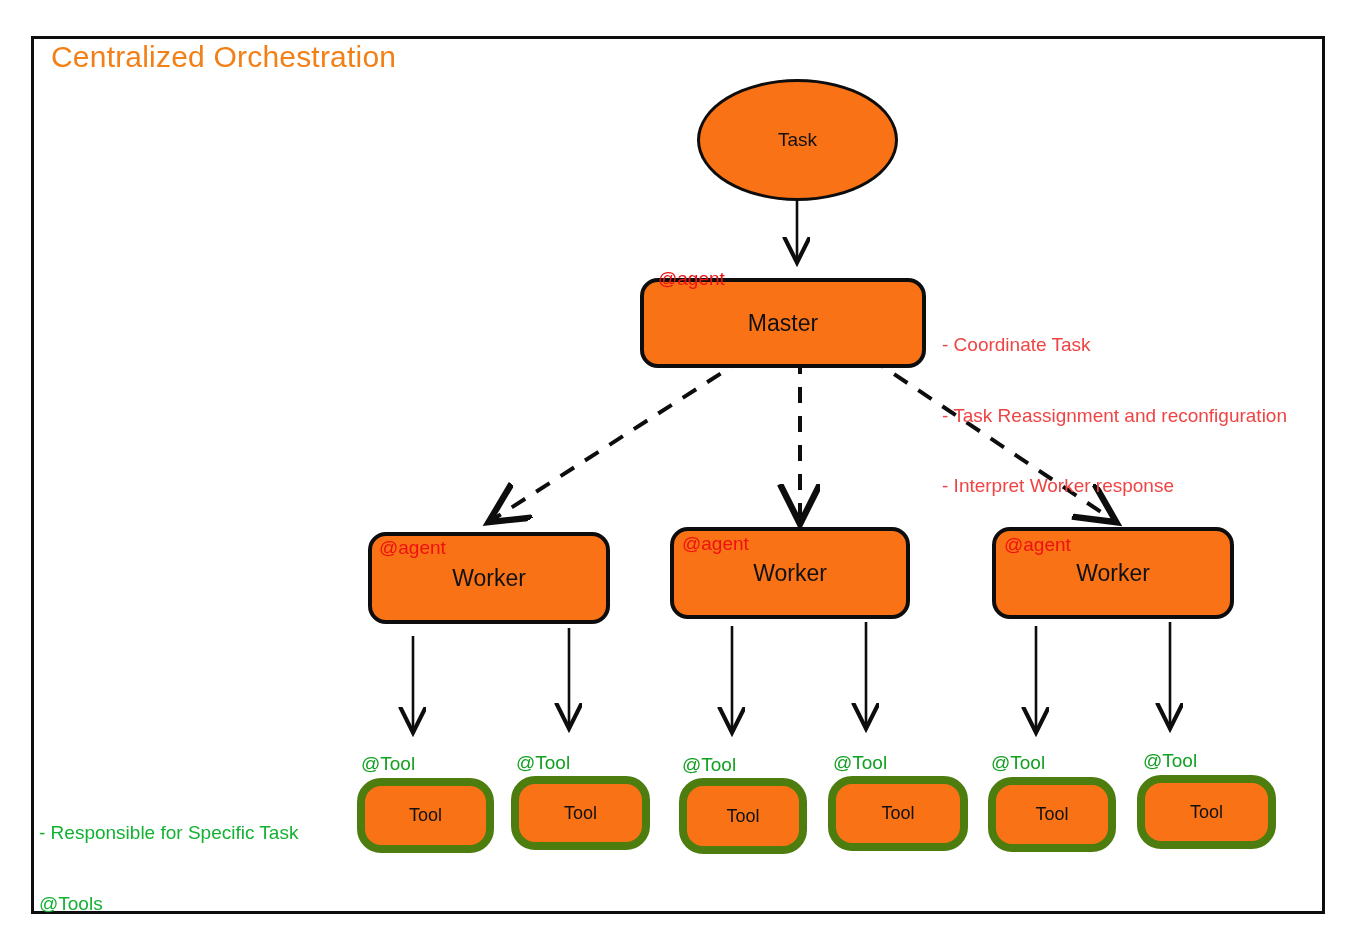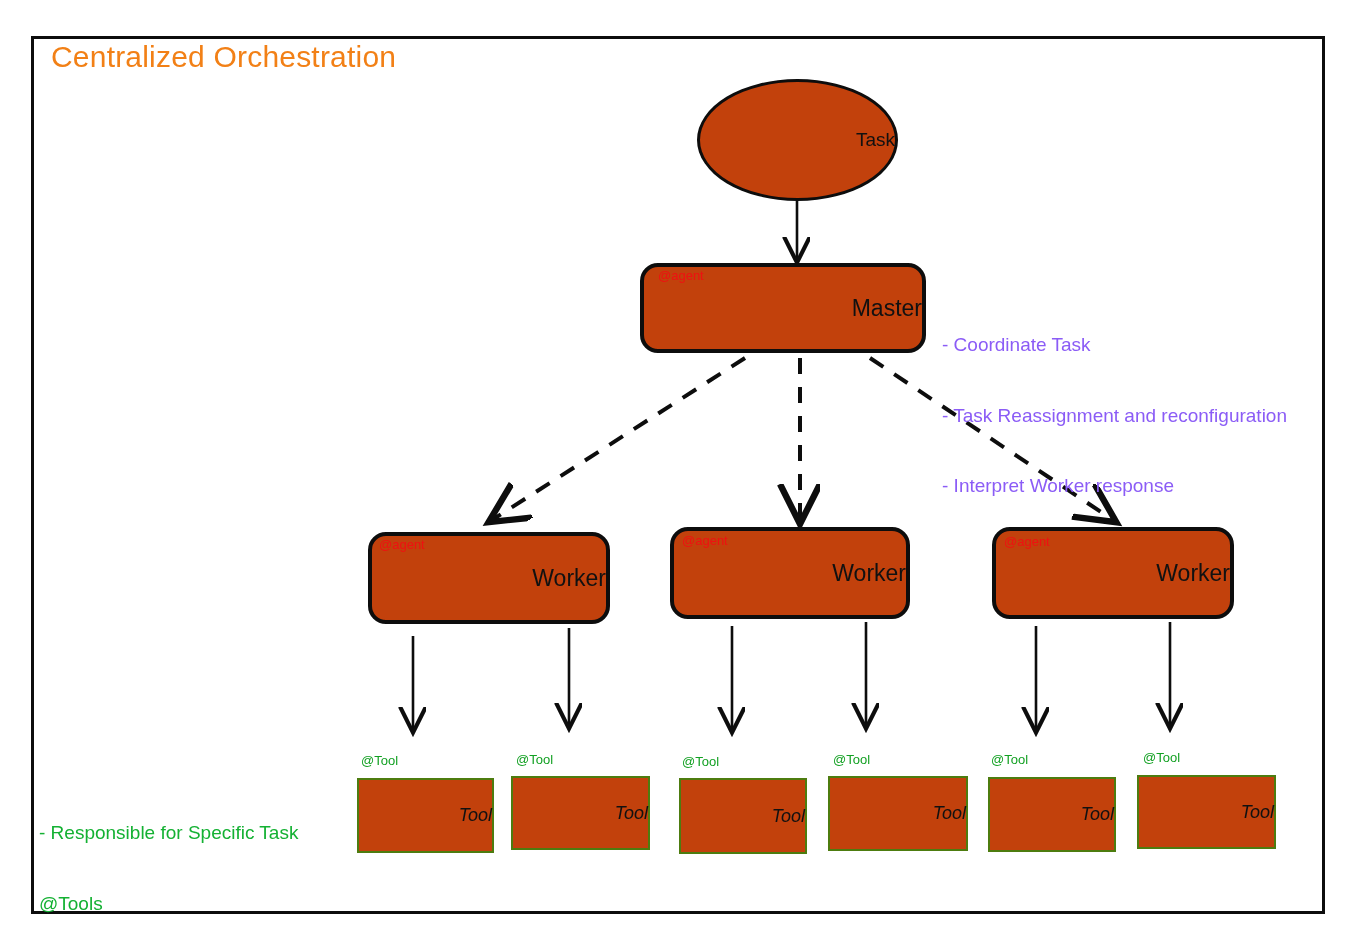--- a/index.html
+++ b/index.html
@@ -43,66 +43,65 @@
   svg.edges {
     position: absolute;
     left: 0; top: 0;
     width: 1358px;
     height: 940px;
     pointer-events: none;
   }
   .node {
     position: absolute;
     box-sizing: border-box;
-    background: #c2410c;
+    background: #f97316;
     display: flex;
     align-items: center;
-    justify-content: flex-end;
+    justify-content: center;
   }
   .node-ellipse {
     border: 3px solid #0d0d0d;
     border-radius: 50%;
   }
   .node-rounded {
     border: 4px solid #0d0d0d;
     border-radius: 18px;
   }
   .node-tool {
-    border: 2px solid #4d7c0f;
-    border-radius: 0;
-    font-style: italic;
+    border: 8px solid #4d7c0f;
+    border-radius: 24px;
   }
   .node-label {
     font-size: 23px;
     color: #111111;
   }
   .node-label.small {
     font-size: 18px;
   }
   .node-label.ellipse-label {
     font-size: 19px;
   }
   .tag {
     position: absolute;
-    font-size: 13px;
+    font-size: 19px;
     white-space: nowrap;
   }
   .tag-agent {
     color: #ee1111;
   }
   .tag-tool {
     color: #12a022;
   }
   .annotation {
     position: absolute;
     font-size: 19px;
     line-height: 23.5px;
     white-space: pre;
   }
-  .ann-magenta { color: #8b5cf6; }
+  .ann-magenta { color: #ef4444; }
   .ann-purple  { color: #6b55e0; }
   .ann-green   { color: #14b133; }
 </style>
 </head>
 <body>
 
 <div id="canvas">
 
   <div class="frame"></div>
 
@@ -133,21 +132,21 @@
     <line x1="866" y1="614" x2="866" y2="718" stroke="#0d0d0d" stroke-width="2.6" marker-end="url(#ah)"></line>
 
     <line x1="1036" y1="618" x2="1036" y2="722" stroke="#0d0d0d" stroke-width="2.6" marker-end="url(#ah)"></line>
     <line x1="1170" y1="614" x2="1170" y2="718" stroke="#0d0d0d" stroke-width="2.6" marker-end="url(#ah)"></line>
   </svg>
 
   <div class="node node-ellipse" style="left:697px; top:71px; width:201px; height:122px;">
     <span class="node-label ellipse-label">Task</span>
   </div>
 
-  <div class="node node-rounded" style="left:640px; top:255px; width:286px; height:90px;">
+  <div class="node node-rounded" style="left:640px; top:270px; width:286px; height:90px;">
     <span class="node-label">Master</span>
   </div>
   <div class="tag tag-agent" style="left:658px; top:260px;">@agent</div>
 
   <div class="annotation ann-magenta" style="left:942px; top:278px;">
     <div>- Coordinate Task</div>
     <div>- Task Reassignment and reconfiguration</div>
     <div>- Interpret Worker response</div>
   </div>
 

